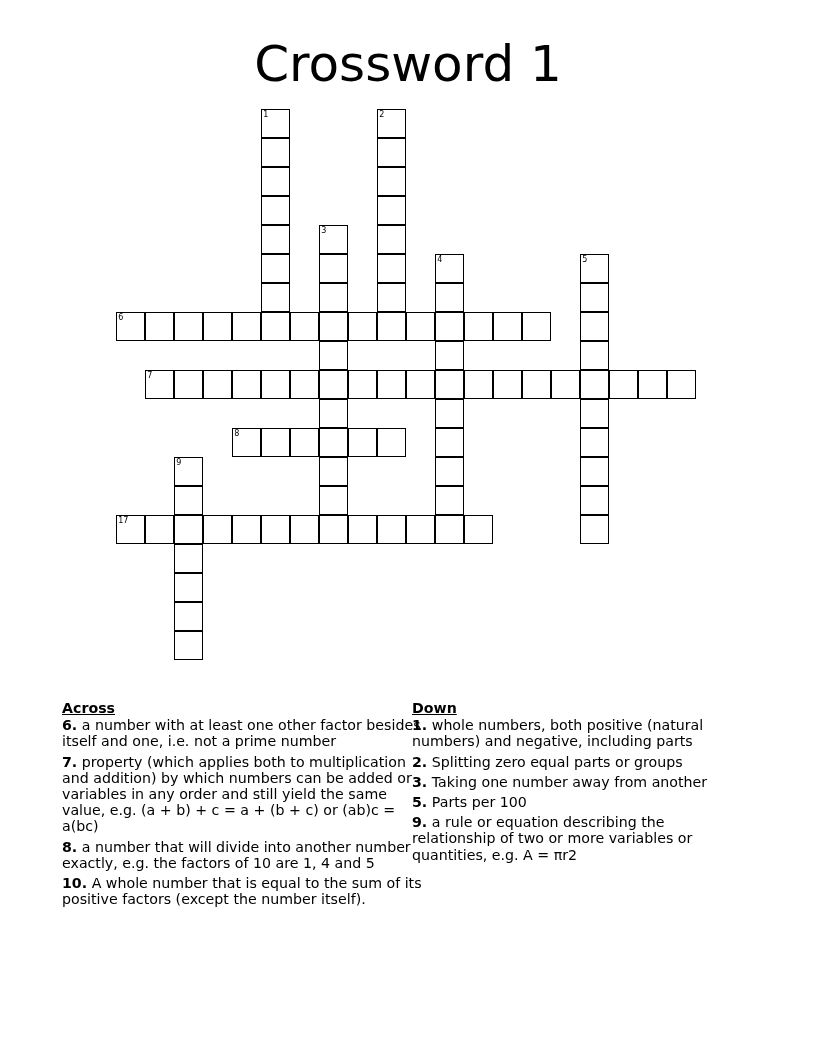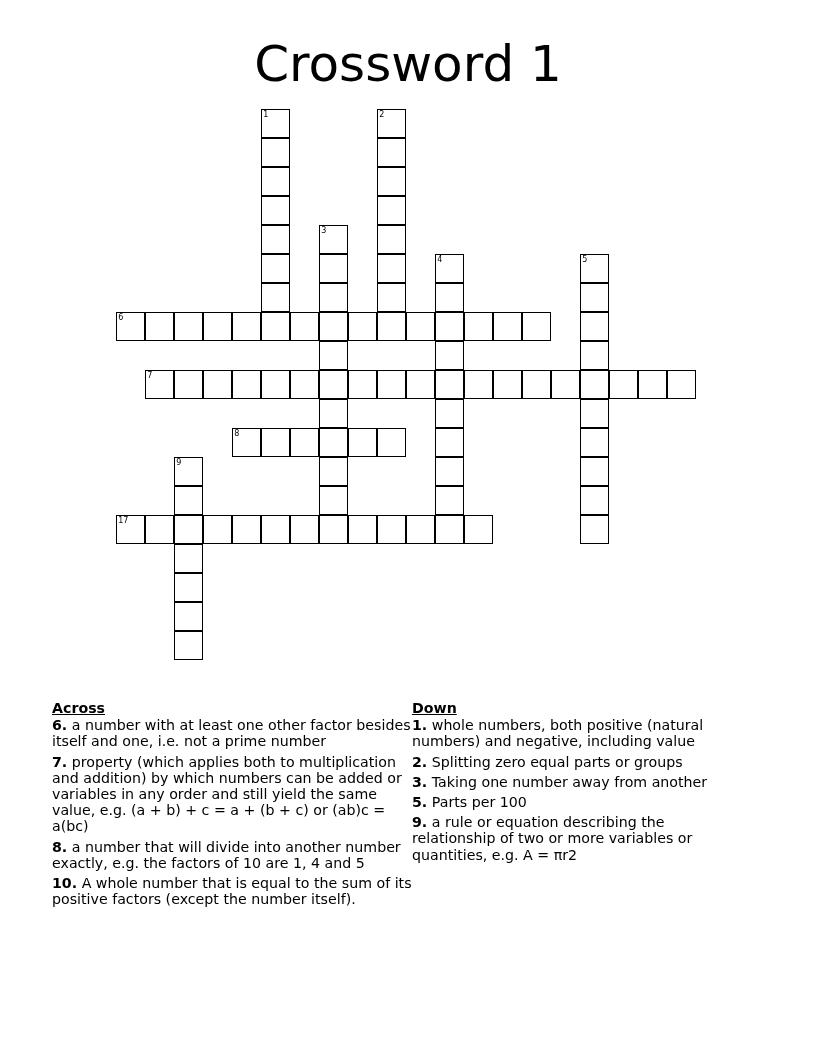--- a/index.html
+++ b/index.html
@@ -7,21 +7,21 @@
          font-family: "DejaVu Sans", sans-serif; color: #000; }
   .title { position: absolute; left: 0; width: 816px; top: 30px; text-align: center;
            font-size: 50px; line-height: 68px; font-weight: normal;
            font-family: "DejaVu Sans", sans-serif; letter-spacing: 0px; }
   .grid { position: absolute; left: 0; top: 0; width: 816px; height: 680px; }
   .cell { position: absolute; width: 29px; height: 29px; box-sizing: border-box;
           border: 1.5px solid #000; background: #fff; margin-left: -0.75px; margin-top: -0.75px; }
   .cell .num { position: absolute; left: 1px; top: 0px; font-size: 8px; line-height: 9px;
                font-family: "DejaVu Sans", sans-serif; }
   .clues { position: absolute; top: 700px; font-size: 14.2px; line-height: 16.2px; }
-  .clues.across { left: 52px; width: 362px; }
+  .clues.across { left: 62px; width: 362px; }
   .clues.down { left: 412px; width: 330px; }
   .clue-head { font-weight: bold; text-decoration: underline; margin-bottom: 1px; }
   .clue { margin-bottom: 4px; }
   .clue .n { font-weight: bold; }
 </style>
 </head>
 <body>
 
 <div class="title">Crossword 1</div>
 
@@ -147,18 +147,18 @@
 <div class="clues across">
   <div class="clue-head">Across</div>
   <div class="clue"><span class="n">6.</span><span> a number with at least one other factor besides itself and one, i.e. not a prime number</span></div>
   <div class="clue"><span class="n">7.</span><span> property (which applies both to multiplication and addition) by which numbers can be added or variables in any order and still yield the same value, e.g. (a + b) + c = a + (b + c) or (ab)c = a(bc)</span></div>
   <div class="clue"><span class="n">8.</span><span> a number that will divide into another number exactly, e.g. the factors of 10 are 1, 4 and 5</span></div>
   <div class="clue"><span class="n">10.</span><span> A whole number that is equal to the sum of its positive factors (except the number itself).</span></div>
 </div>
 
 <div class="clues down">
   <div class="clue-head">Down</div>
-  <div class="clue"><span class="n">1.</span><span> whole numbers, both positive (natural numbers) and negative, including value</span></div>
+  <div class="clue"><span class="n">1.</span><span> whole numbers, both positive (natural numbers) and negative, including parts</span></div>
   <div class="clue"><span class="n">2.</span><span> Splitting zero equal parts or groups</span></div>
   <div class="clue"><span class="n">3.</span><span> Taking one number away from another</span></div>
   <div class="clue"><span class="n">5.</span><span> Parts per 100</span></div>
   <div class="clue"><span class="n">9.</span><span> a rule or equation describing the relationship of two or more variables or quantities, e.g. A = πr2</span></div>
 </div>
 
 </body></html>

